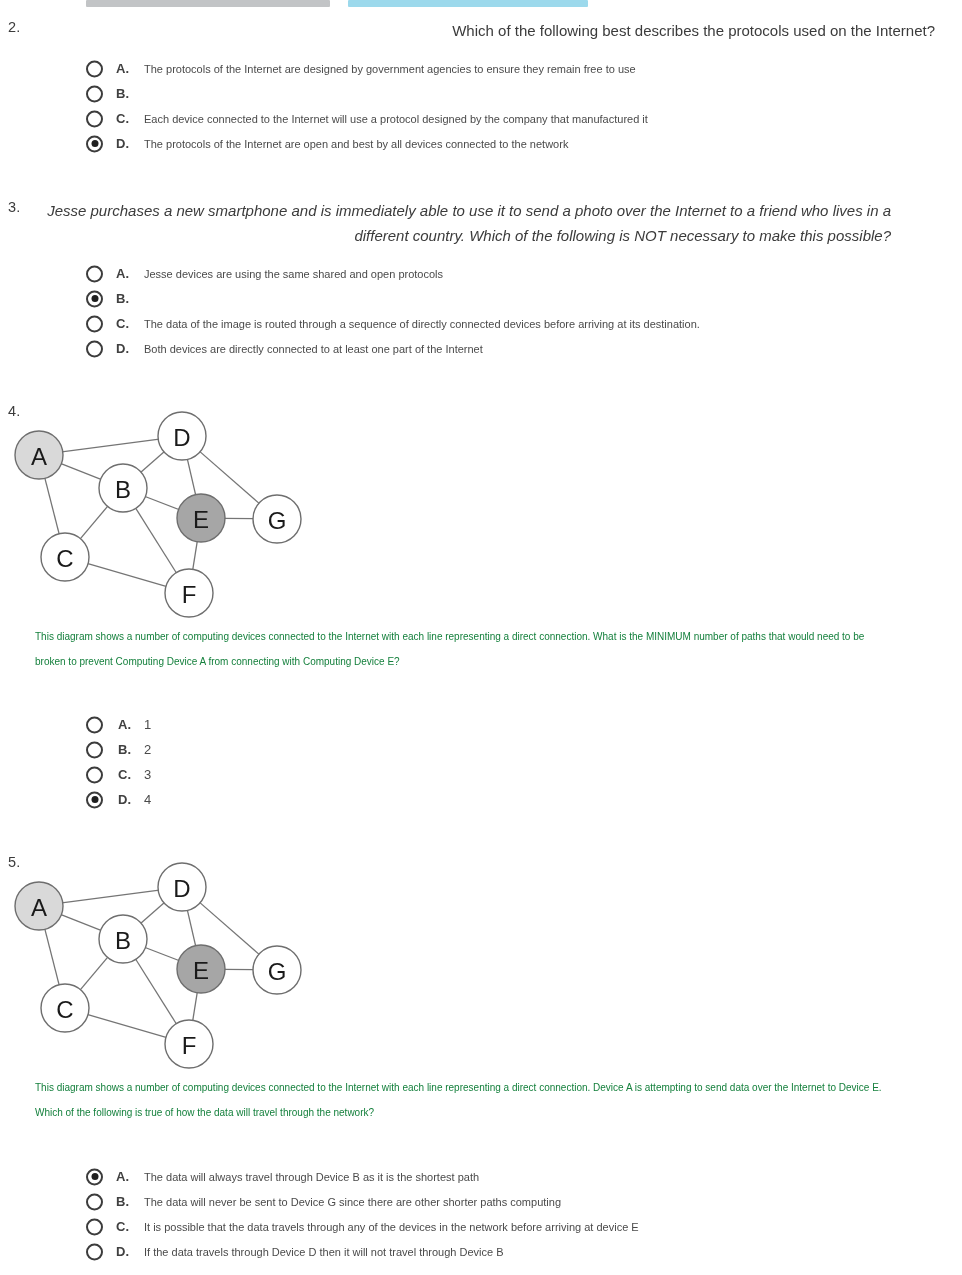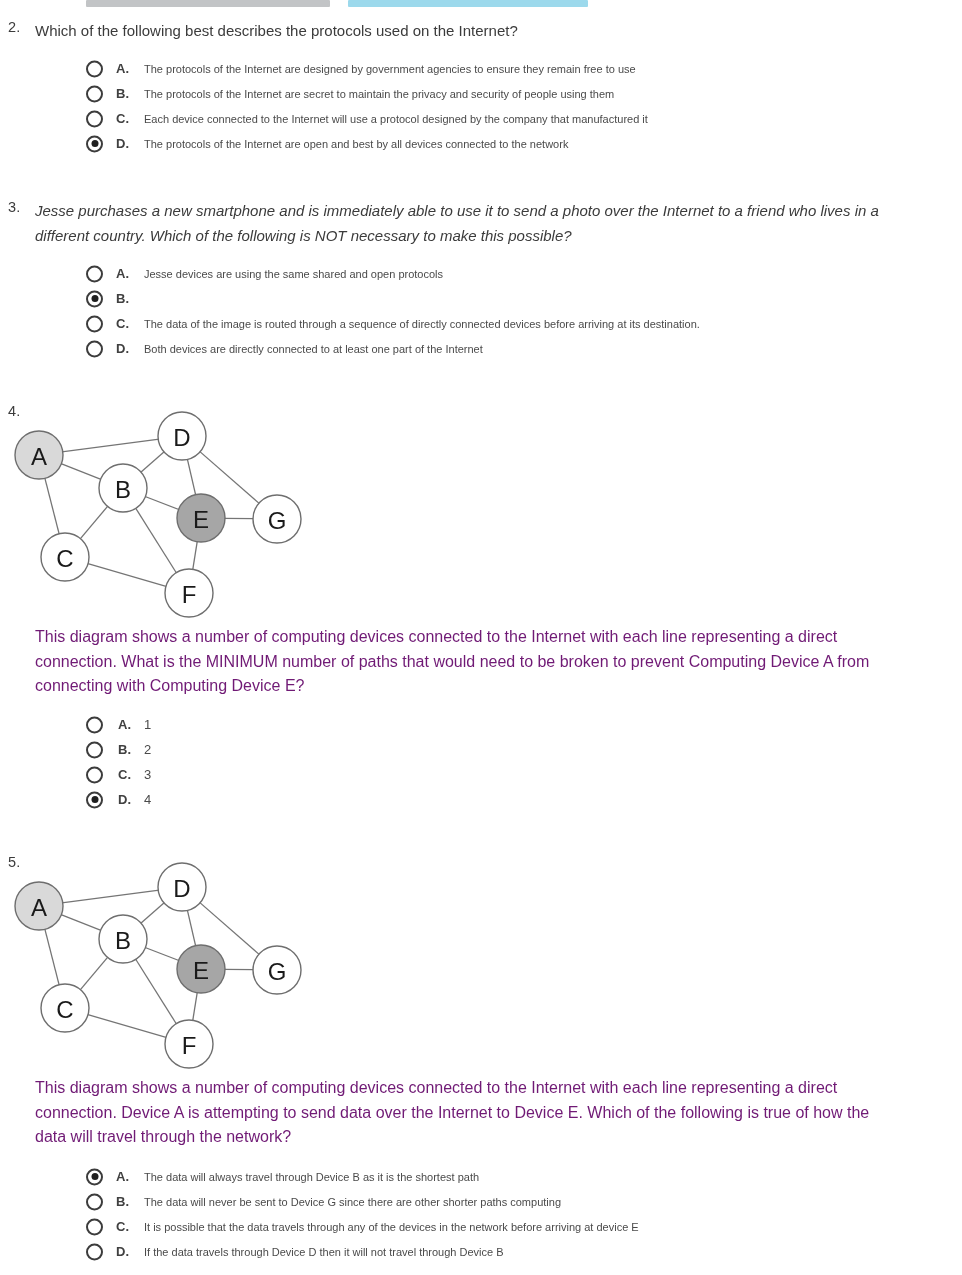--- a/index.html
+++ b/index.html
@@ -22,21 +22,21 @@
   .bar-blue { left: 348px; width: 240px; background: #9cd9ec; }
 
   
   .question { position: absolute; left: 0; width: 962px; }
   .qnum {
     position: absolute; left: 8px; top: 0;
     font-size: 14.5px; color: #3b3b3b; letter-spacing: .1px;
   }
   .qtext {
     position: absolute; left: 35px; top: 0; width: 900px;
-    font-size: 15px; line-height: 24.5px; color: #3b3b3b;
+    font-size: 15px; line-height: 24.5px; color: #3b3b3b; text-align: right;
   }
 
   
   .options { position: absolute; left: 0; width: 962px; }
   .option {
     position: relative;
     height: 25px;
     display: flex; align-items: center;
   }
   .radio {
@@ -77,21 +77,21 @@
   .node-label {
     font-family: "Liberation Sans", sans-serif;
     font-size: 24px; fill: #1a1a1a;
     text-anchor: middle; dominant-baseline: central;
   }
   .edge { stroke: #757575; stroke-width: 1.3; fill: none; }
 
   
   .para {
     position: absolute; left: 35px; width: 900px;
-    font-size: 16px; line-height: 24.5px; color: #701a75;
+    font-size: 10px; line-height: 24.5px; color: #15803d;
   }
 </style>
 </head>
 <body>
 
 <div class="topbars">
   <div class="bar bar-gray"></div>
   <div class="bar bar-blue"></div>
 </div>
 
@@ -101,21 +101,20 @@
 </div>
 <div class="options" style="top:56px;">
   <div class="option">
     <span class="radio"></span>
     <span class="olabel">A.</span>
     <span class="otext">The protocols of the Internet are designed by government agencies to ensure they remain free to use</span>
   </div>
   <div class="option">
     <span class="radio"></span>
     <span class="olabel">B.</span>
-    <span class="otext">The protocols of the Internet are secret to maintain the privacy and security of people using them</span>
   </div>
   <div class="option">
     <span class="radio"></span>
     <span class="olabel">C.</span>
     <span class="otext">Each device connected to the Internet will use a protocol designed by the company that manufactured it</span>
   </div>
   <div class="option">
     <span class="radio sel"></span>
     <span class="olabel">D.</span>
     <span class="otext">The protocols of the Internet are open and best by all devices connected to the network</span>

